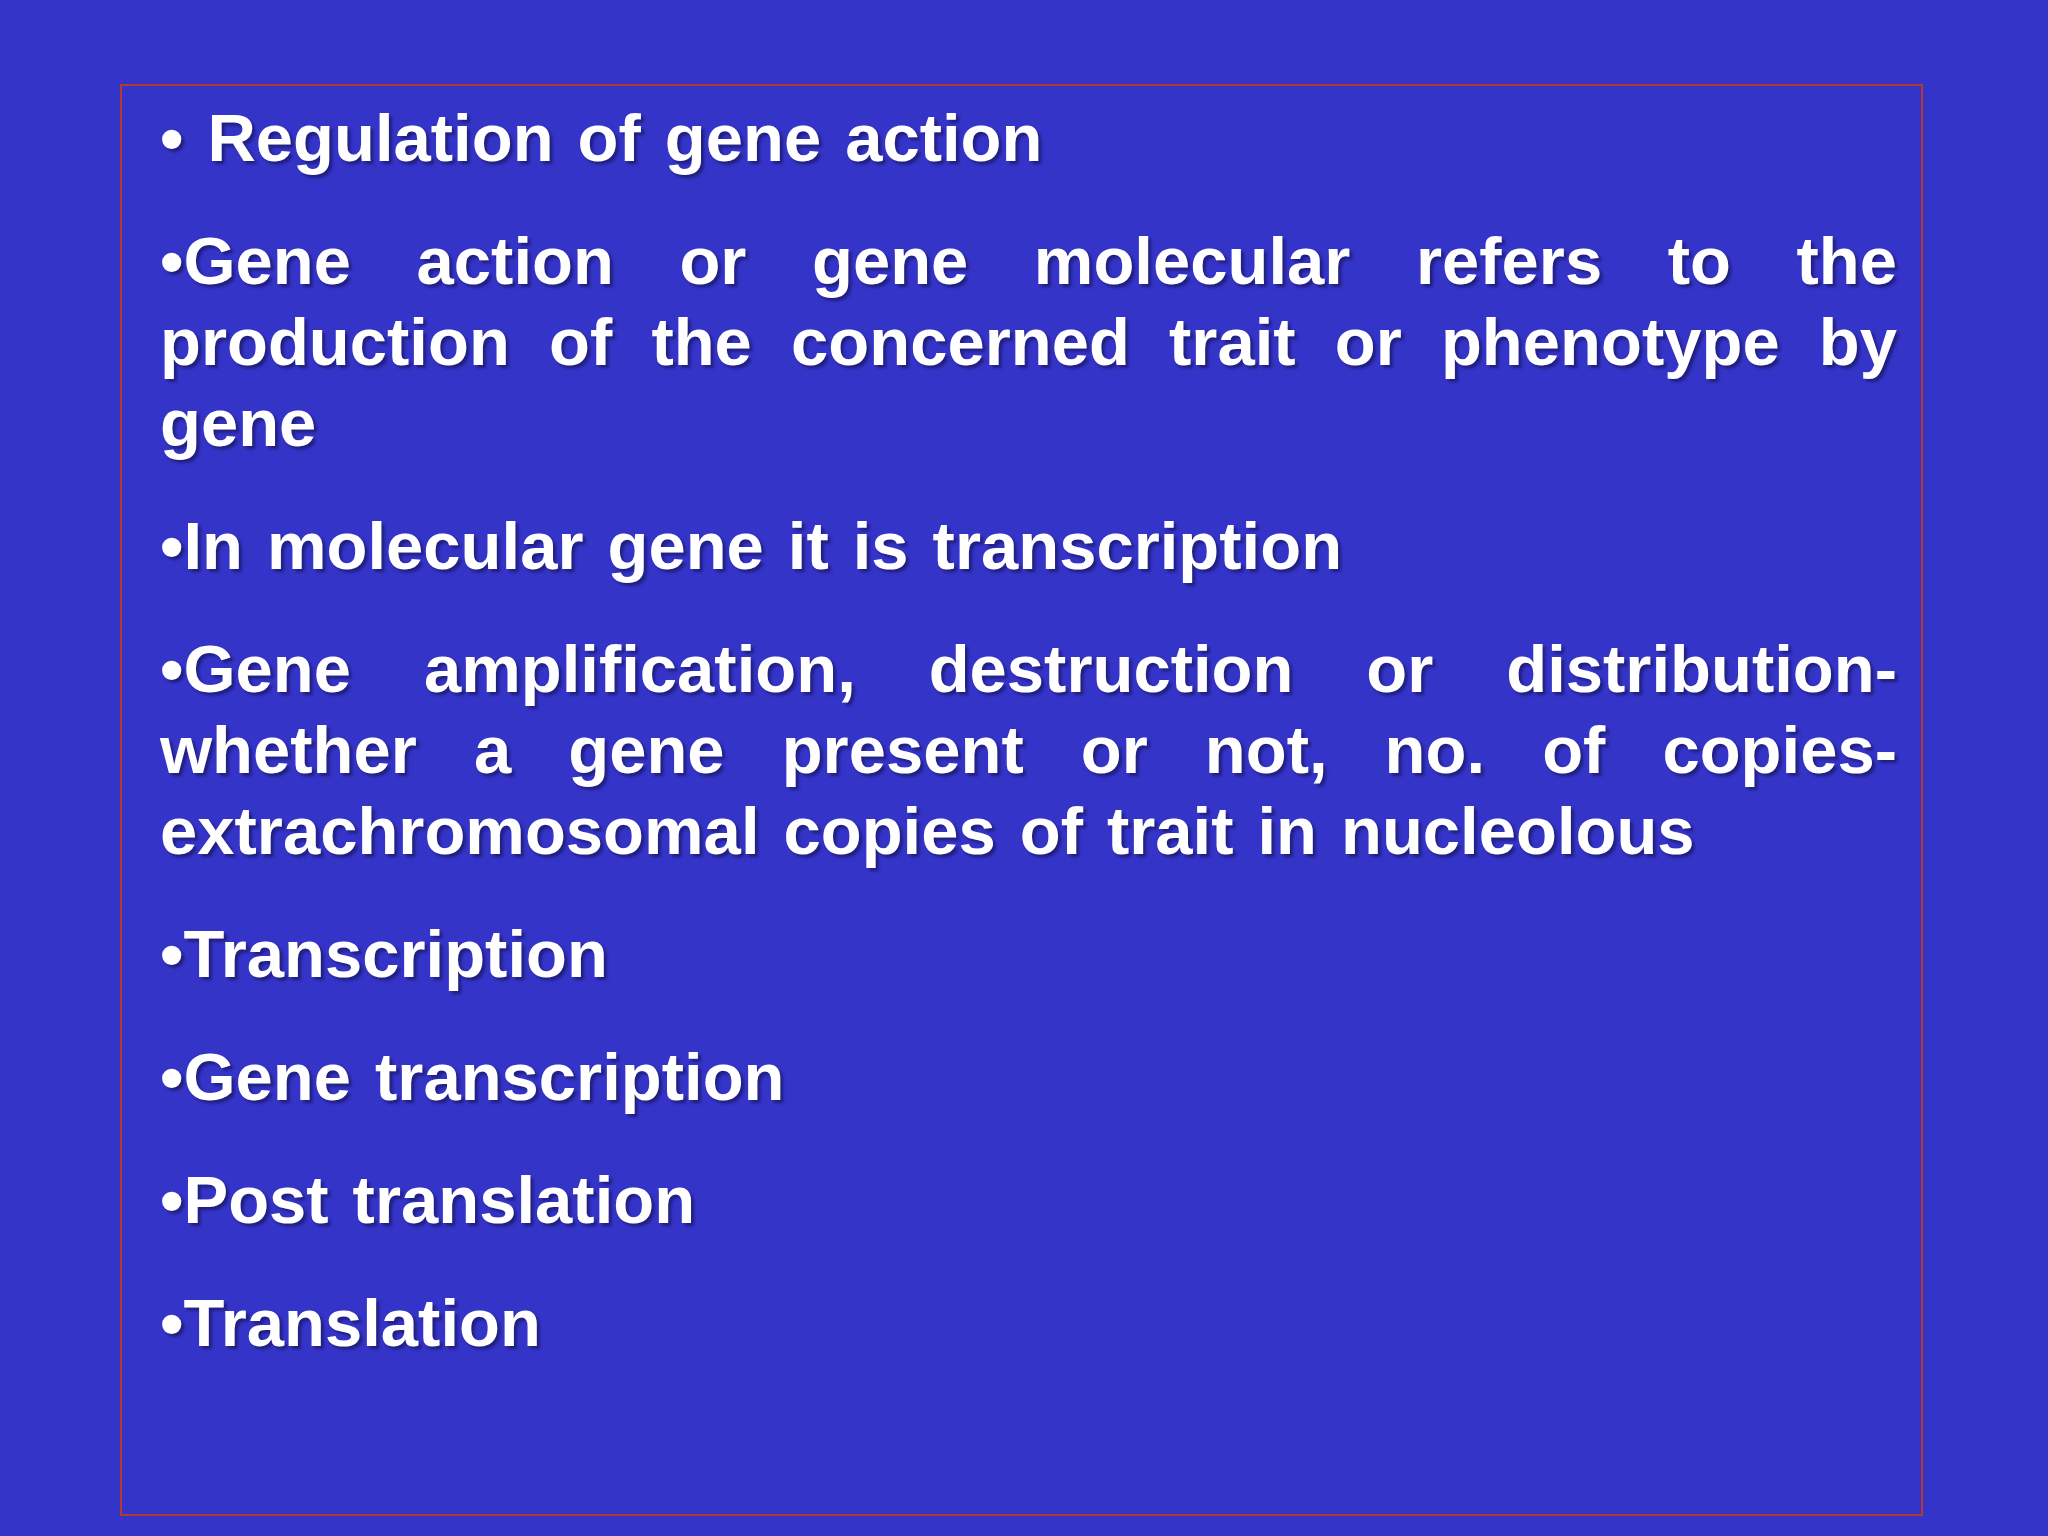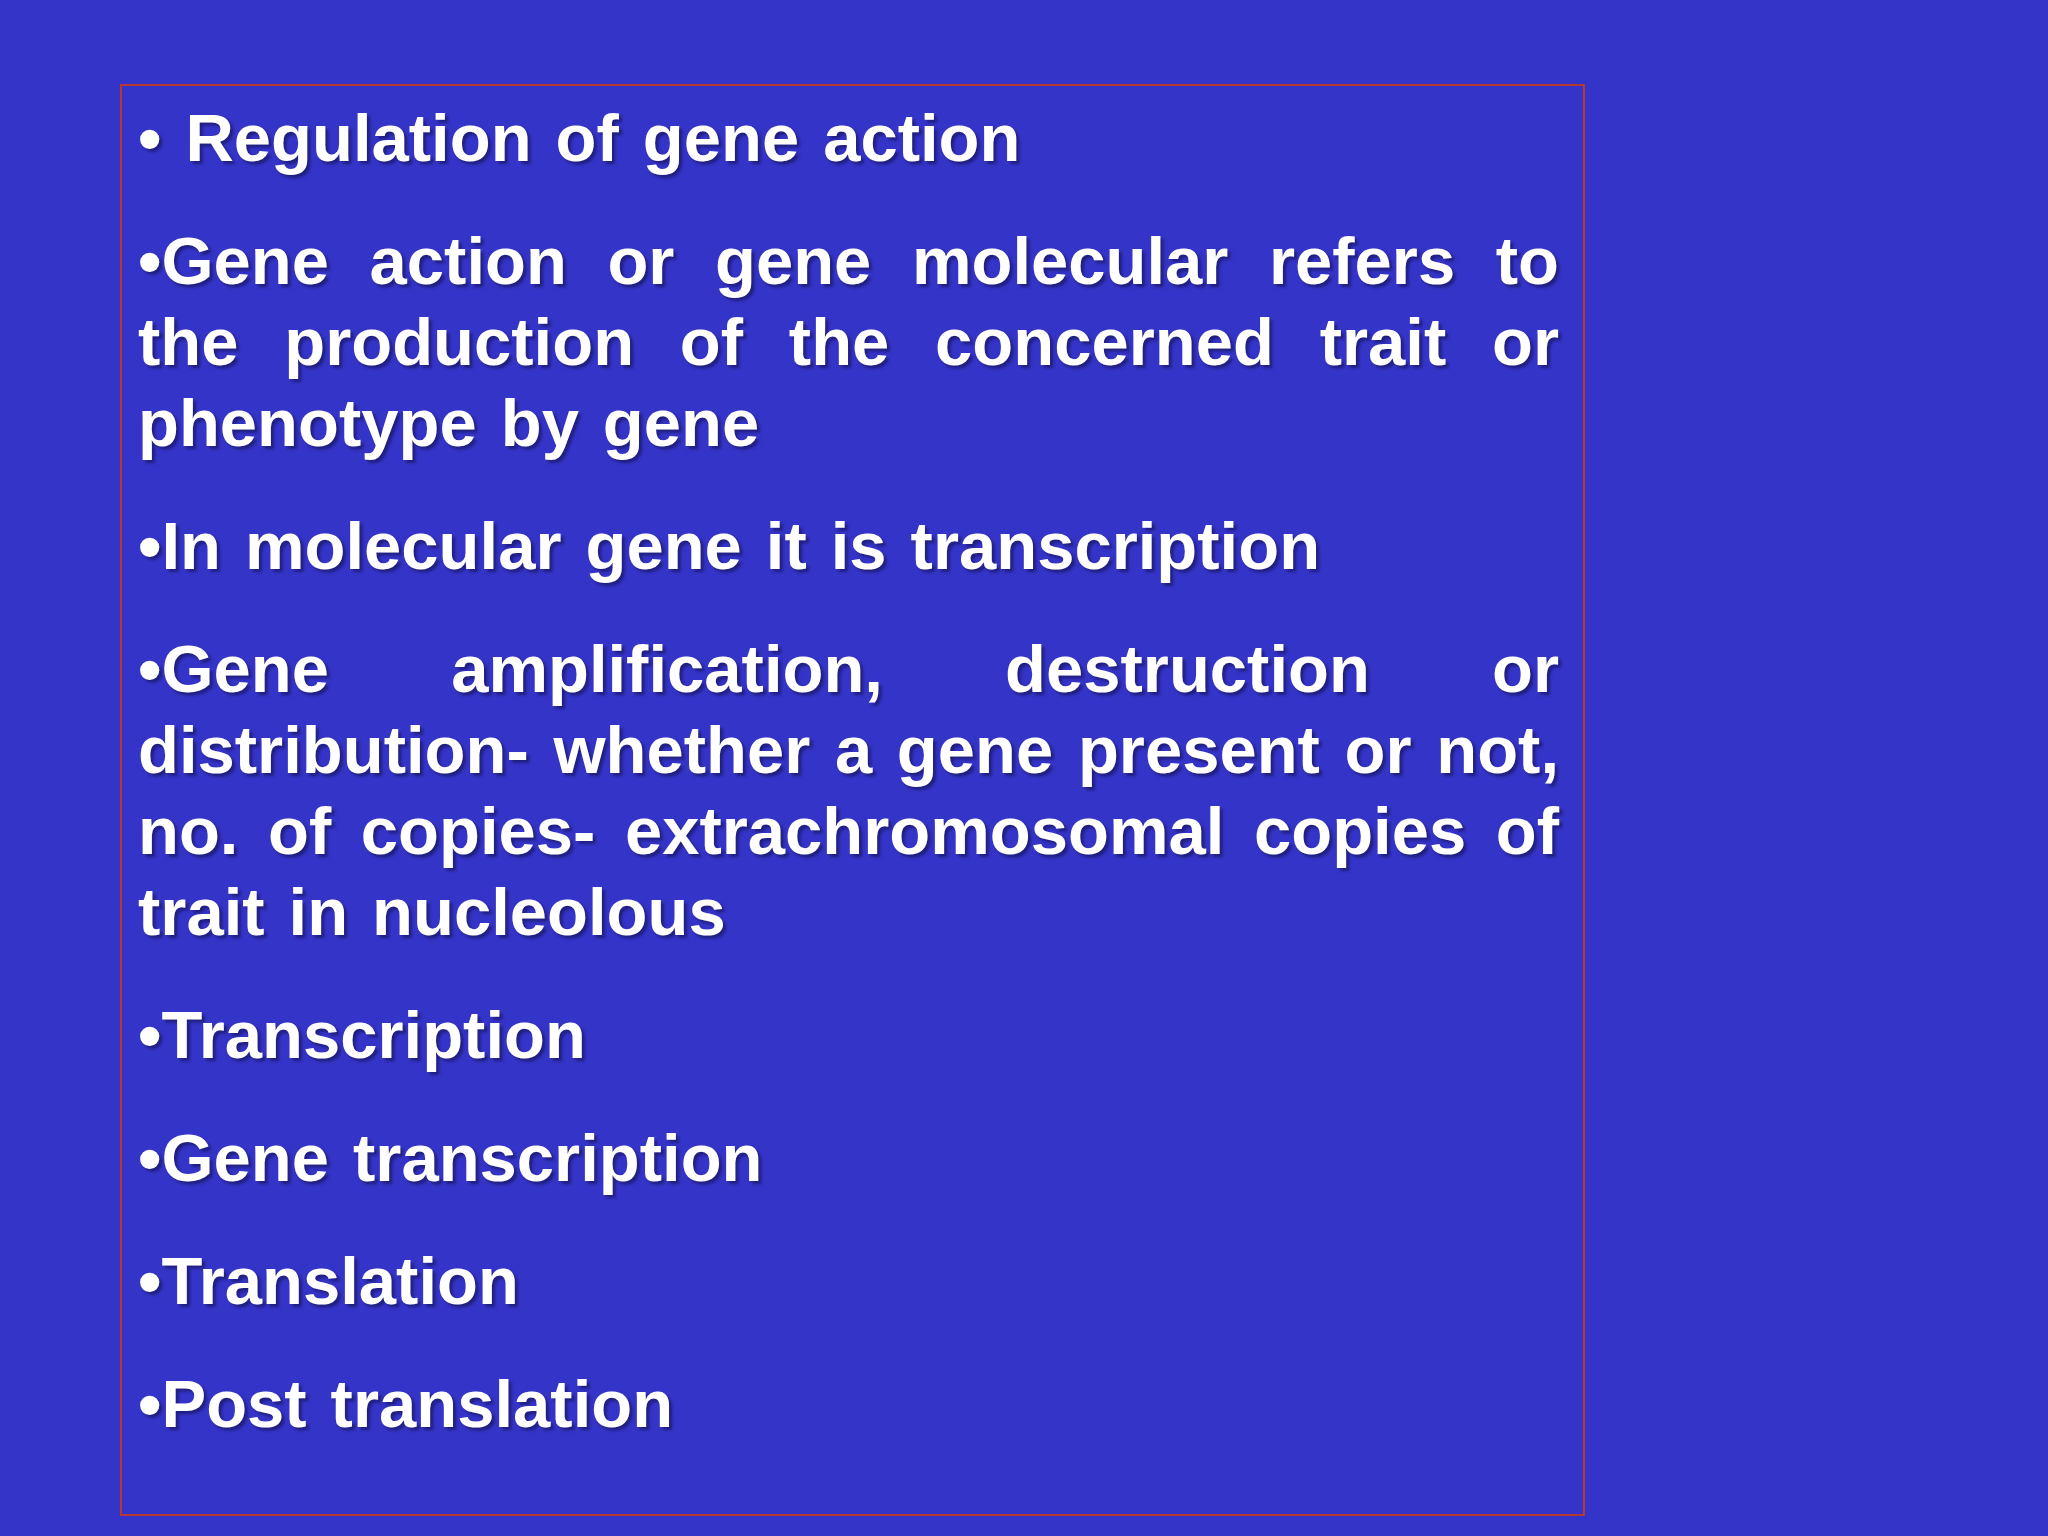--- a/index.html
+++ b/index.html
@@ -14,24 +14,24 @@
     overflow: hidden;
   }
   body {
     background: var(--bg);
     font-family: "Liberation Sans", "DejaVu Sans", sans-serif;
   }
   .content-box {
     position: absolute;
     left: 120px;
     top: 84px;
-    width: 1465px;
+    width: 1803px;
     height: 1432px;
     border: 2px solid var(--border);
-    padding: 11px 24px 20px 16px;
+    padding: 11px 24px 20px 38px;
   }
   .bullets p {
     color: var(--text);
     font-size: 67px;
     font-weight: bold;
     line-height: 81px;
     margin: 0 0 42px 0;
     text-shadow: 3px 3px 3px rgba(15, 15, 70, 0.55);
     letter-spacing: 0;
     word-spacing: 0.08em;
@@ -47,17 +47,17 @@
 
 <div class="slide">
   <div class="content-box">
     <div class="bullets">
       <p>• Regulation of gene action</p>
       <p class="justify">•Gene action or gene molecular refers to the production of the concerned trait or phenotype by gene</p>
       <p>•In molecular gene it is transcription</p>
       <p class="justify">•Gene amplification, destruction or distribution- whether a gene present or not, no. of copies- extrachromosomal copies of trait in nucleolous</p>
       <p>•Transcription</p>
       <p>•Gene transcription</p>
+      <p>•Post translation</p>
       <p>•Translation</p>
-      <p>•Post translation</p>
     </div>
   </div>
 </div>
 
 </body></html>

